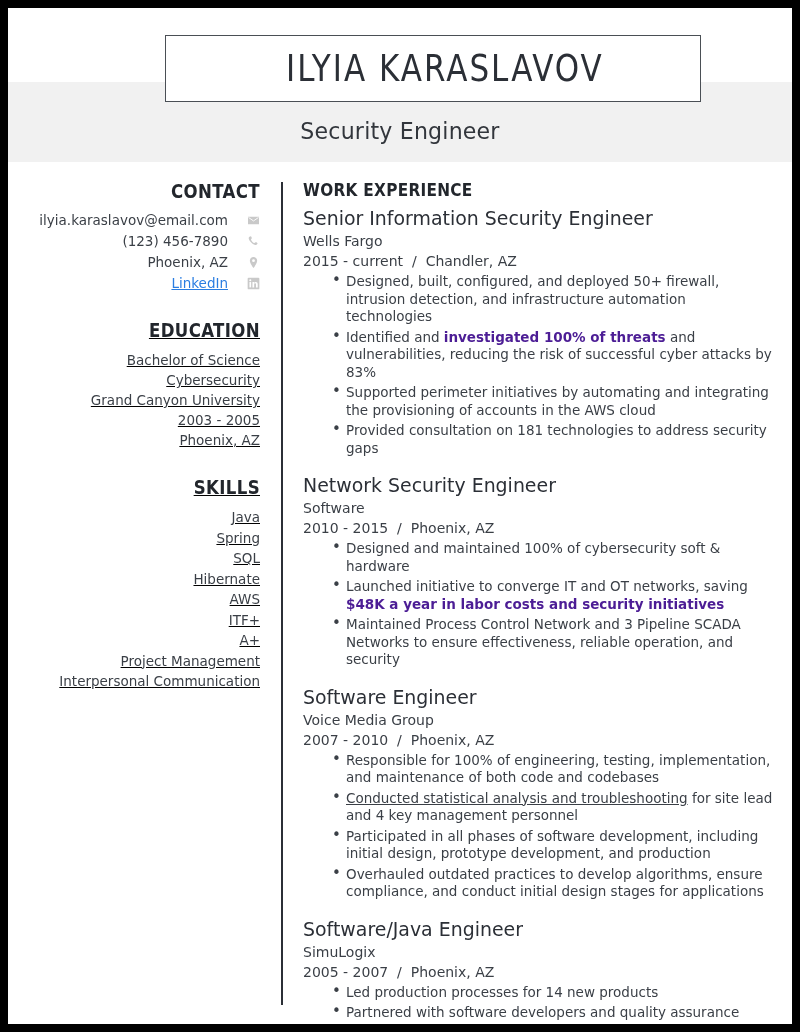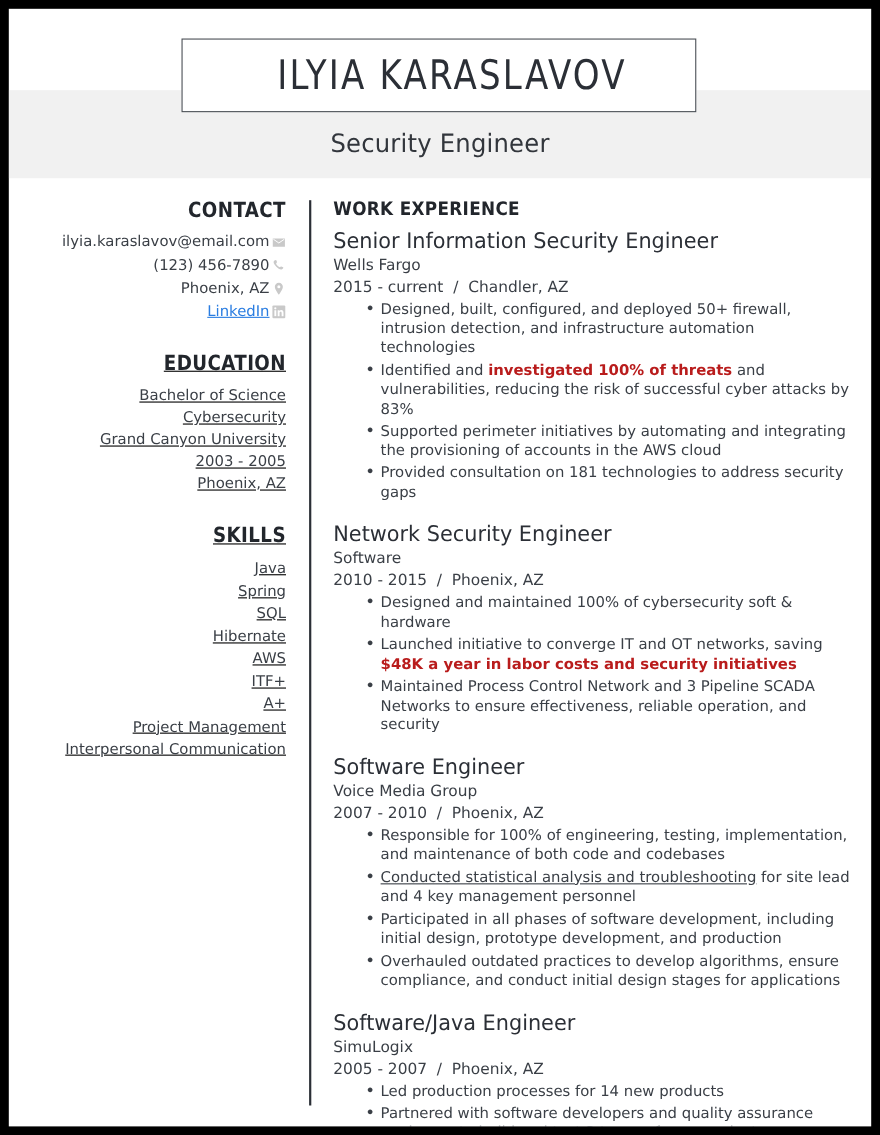--- a/index.html
+++ b/index.html
@@ -29,21 +29,21 @@
     left: 0;
     top: 74px;
     width: 784px;
     height: 80px;
     background: #f1f1f1;
   }
   .name-box {
     position: absolute;
     left: 157px;
     top: 27px;
-    width: 468px;
+    width: 536px;
     height: 67px;
     border: 1.5px solid #4a4f55;
     background: #ffffff;
     box-sizing: border-box;
     display: flex;
     align-items: center;
     justify-content: center;
     padding-left: 24px;
   }
   .name-text {
@@ -98,21 +98,21 @@
     color: #22262c;
     letter-spacing: 0.4px;
     margin: 0 0 9px 0;
     transform: scaleX(0.97);
     transform-origin: right center;
   }
   .contact-row {
     display: flex;
     align-items: center;
     justify-content: flex-end;
-    gap: 2px;
+    gap: 19px;
     font-size: 13.5px;
     color: #3a3f46;
     line-height: 19px;
     margin-bottom: 2px;
   }
   .contact-row .ctext { white-space: nowrap; }
   .contact-row a {
     color: #2a7de1;
     text-decoration: underline;
   }
@@ -181,21 +181,21 @@
     margin-bottom: 3px;
   }
   .bullets li::before {
     content: "\2022";
     position: absolute;
     left: 29px;
     top: -1px;
     font-size: 15px;
     color: #3a3f46;
   }
-  .bullets b { font-weight: bold; color: #b91c1c; }
+  .bullets b { font-weight: bold; color: #4c1d95; }
   .bullets u { text-decoration: underline; }
 </style>
 </head>
 <body>
 
 <div class="page">
 
   <div class="header-band"></div>
 
   <div class="name-box">

